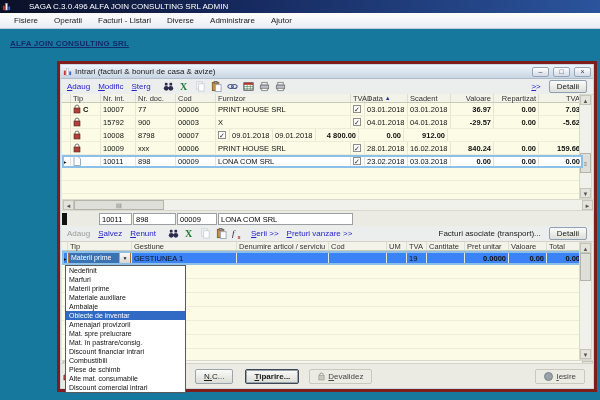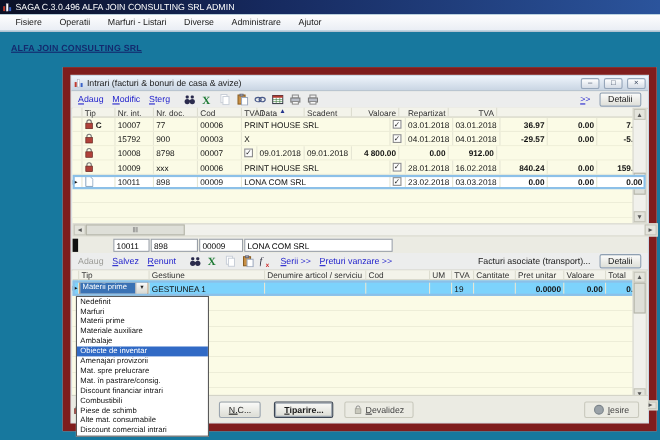--- a/index.html
+++ b/index.html
@@ -2,31 +2,31 @@
 <html><head>
 <meta charset="utf-8">
 <style>
   * { margin:0; padding:0; box-sizing:border-box; }
   body { font-family:"Liberation Sans", sans-serif; }
   .screen { position:relative; width:600px; height:400px; background:#17789e; overflow:hidden; font-size:8px; color:#111; }
 
   
   .titlebar { position:absolute; left:0; top:0; width:600px; height:13px;
     background:linear-gradient(90deg,#0b1026 0%,#16295e 40%,#2b549c 100%);
-    color:#fff; display:flex; align-items:center; gap:3px; padding-left:2px; font-size:8px; }
+    color:#fff; display:flex; align-items:center; gap:18px; padding-left:2px; font-size:8px; }
   .menubar { position:absolute; left:0; top:13px; width:600px; height:16px;
     background:linear-gradient(#fefefe,#e9edf4); border-bottom:1px solid #c3cbd8;
     display:flex; align-items:center; padding-left:6px; }
   .menu-item { padding:0 8px; color:#1a1a1a; cursor:default; }
   .company-link { position:absolute; left:10px; top:39px; color:#132a6e; font-weight:bold;
     text-decoration:underline; letter-spacing:0.2px; }
 
   
   .child { position:absolute; left:57px; top:61px; width:540px; height:331px;
-    background:#ebebe3; border:7px solid #7f1d1d; box-shadow:0 0 0 1px #c9d6e4 inset; }
+    background:#ebebe3; border:3px solid #7f1d1d; box-shadow:0 0 0 1px #c9d6e4 inset; }
   .c-titlebar { position:absolute; left:1px; top:1px; right:1px; height:14px;
     background:linear-gradient(#eef4fb,#c9d5e3); border-bottom:1px solid #aebccb;
     display:flex; align-items:center; gap:3px; padding:0 2px; }
   .c-title { flex:1; color:#1a1a1a; }
   .winbtn { width:17px; height:10px; border:1px solid #96a6ba; border-radius:2px;
     background:linear-gradient(#ffffff,#d4dbe5); font-size:7px; line-height:8px; text-align:center;
     color:#33415a; margin-left:1px; }
 
   .c-toolbar { position:absolute; left:1px; right:1px; height:16px; background:#eceded;
     border-bottom:1px solid #d2d2c8; display:flex; align-items:center; gap:8px; padding:0 6px; }
@@ -69,21 +69,21 @@
   .editrow { position:absolute; left:2px; top:148px; width:530px; height:14px; display:flex;
     align-items:center; gap:1px; }
   .marker { width:5px; height:12px; background:#101010; margin-right:31px; }
   .fld { height:12px; border:1px solid #9aa0a8; background:#fff; font-size:7.5px;
     font-family:"Liberation Sans",sans-serif; padding:0 2px; }
 
   
   .grid2 { position:absolute; left:2px; top:178px; width:521px; background:#fbfbe6; }
   .d0{width:6px}.d1{width:64px}.d2{width:105px}.d3{width:92px}.d4{width:58px}.d5{width:20px}
   .d6{width:20px}.d7{width:38px}.d8{width:44px}.d9{width:38px}.d10{width:36px}
-  .g2row { display:flex; height:14px; background:#7dd3fc; outline:2px solid #8cc0e8; outline-offset:-2px; }
+  .g2row { display:flex; height:14px; background:#3b82f6; outline:2px solid #8cc0e8; outline-offset:-2px; }
   .g2empty { height:95px; background:#fbfbe6;
     background-image:repeating-linear-gradient(#fbfbe6 0 13px, #ededd8 13px 14px); }
   .combo { display:flex; width:64px; height:12px; border:1px solid #b06f33; background:#fff; }
   .combo-text { flex:1; background:#3a72b4; color:#fff; font-size:7px; line-height:10px;
     padding-left:2px; white-space:nowrap; overflow:hidden; }
   .combo-arrow { width:11px; background:linear-gradient(#fafafa,#d8d8d0); border-left:1px solid #aaa;
     font-size:5px; color:#222; text-align:center; line-height:10px; }
 
   
   .dropdown { position:absolute; left:5px; top:201px; width:121px; height:128px; background:#fff;
@@ -112,21 +112,21 @@
         <rect x="1" y="4" width="2" height="5" fill="#c03a2e"></rect>
         <rect x="4" y="1.5" width="2" height="7.5" fill="#fff" stroke="#99a" stroke-width="0.4"></rect>
         <rect x="7" y="5" width="2" height="4" fill="#3a62c8"></rect>
       </svg>
     <span>SAGA C.3.0.496  ALFA JOIN CONSULTING SRL  ADMIN</span>
   </div>
 
   <div class="menubar">
     <span class="menu-item">Fisiere</span>
     <span class="menu-item">Operatii</span>
-    <span class="menu-item">Marfuri - Listari</span>
+    <span class="menu-item">Facturi - Listari</span>
     <span class="menu-item">Diverse</span>
     <span class="menu-item">Administrare</span>
     <span class="menu-item">Ajutor</span>
   </div>
 
   <a class="company-link">ALFA JOIN CONSULTING SRL</a>
 
   <div class="child">
 
     <div class="c-titlebar">
@@ -189,20 +189,21 @@
       <span class="btn">Detalii</span>
     </div>
 
     <div class="grid1">
       <div class="ghead">
         <span class="cell c0"></span>
         <span class="cell c1">Tip</span>
         <span class="cell c2">Nr. int.</span>
         <span class="cell c3">Nr. doc.</span>
         <span class="cell c4">Cod</span>
+        <span class="cell c5">Furnizor</span>
         <span class="cell c6">TVA î</span>
         <span class="cell c7">
             <span>Data</span>
             <span class="sortasc">▲</span>
           </span>
         <span class="cell c8">Scadent</span>
         <span class="cell c9" style="justify-content:flex-end">Valoare</span>
         <span class="cell c10" style="justify-content:flex-end">Repartizat</span>
         <span class="cell c11" style="justify-content:flex-end">TVA</span>
       </div>

